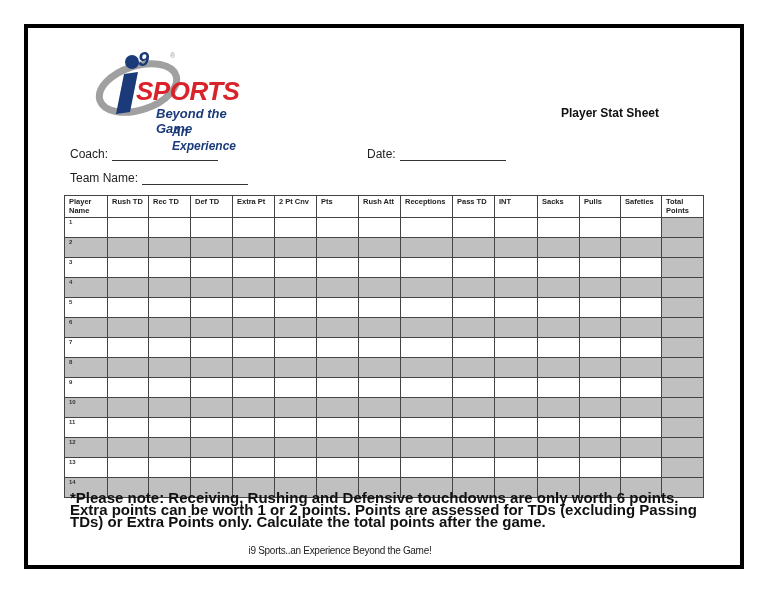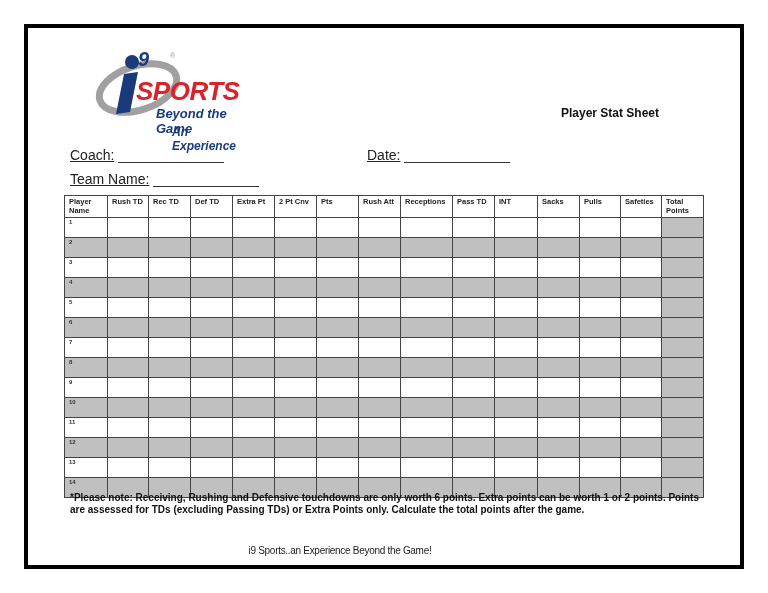--- a/index.html
+++ b/index.html
@@ -3,32 +3,32 @@
 <meta charset="utf-8">
 <style>
   html, body { margin:0; padding:0; }
   body { width:768px; height:593px; background:#ffffff; position:relative; overflow:hidden;
          font-family:"Liberation Sans", sans-serif; color:#111; }
   .frame { position:absolute; left:24px; top:24px; width:712px; height:537px;
            border:4px solid #000; background:#fff; }
   .logo { position:absolute; left:94px; top:50px; width:140px; height:72px; }
   .title { position:absolute; left:520px; top:106px; width:180px; text-align:center;
            font-weight:bold; font-size:12px; line-height:14px; }
-  .field { position:absolute; font-size:14px; color:#222;text-decoration:underline; }
+  .field { position:absolute; font-size:12px; color:#222; }
   .field .line { display:inline-block; border-bottom:1px solid #333; vertical-align:bottom; margin-left:4px; height:10px; }
   table.stats { position:absolute; left:64px; top:195px; border-collapse:collapse; table-layout:fixed; }
   table.stats th, table.stats td { border:1px solid #444; padding:0; }
   table.stats th { height:19px; font-size:7.5px; font-weight:bold; text-align:left; vertical-align:top;
                    padding:1px 4px; line-height:9px; color:#222; background:#fff; }
   table.stats td { height:17px; font-size:6px; font-weight:bold; vertical-align:top; padding:1px 4px; line-height:7px; color:#333; }
   tr.odd td { background:#ffffff; }
   tr.even td { background:#c0c0c0; }
   td.total { background:#c0c0c0 !important; }
   th.totalh { background:#fff; }
-  .note { position:absolute; left:70px; top:492px; width:640px; font-size:10px; font-weight:bold; line-height:12px; color:#111; }
+  .note { position:absolute; left:70px; top:492px; width:640px; font-size:15px; font-weight:bold; line-height:12px; color:#111; }
   .footer { position:absolute; left:0; top:545px; width:680px; text-align:center; font-size:10px; color:#222; letter-spacing:-0.3px; }
 </style>
 </head>
 <body>
 
 <div class="frame"></div>
 
 <div class="logo">
   <svg width="140" height="72" viewBox="0 0 140 72">
     <ellipse cx="44" cy="38" rx="40" ry="22" fill="none" stroke="#a0a0a0" stroke-width="7" transform="rotate(-18 44 38)"></ellipse>

